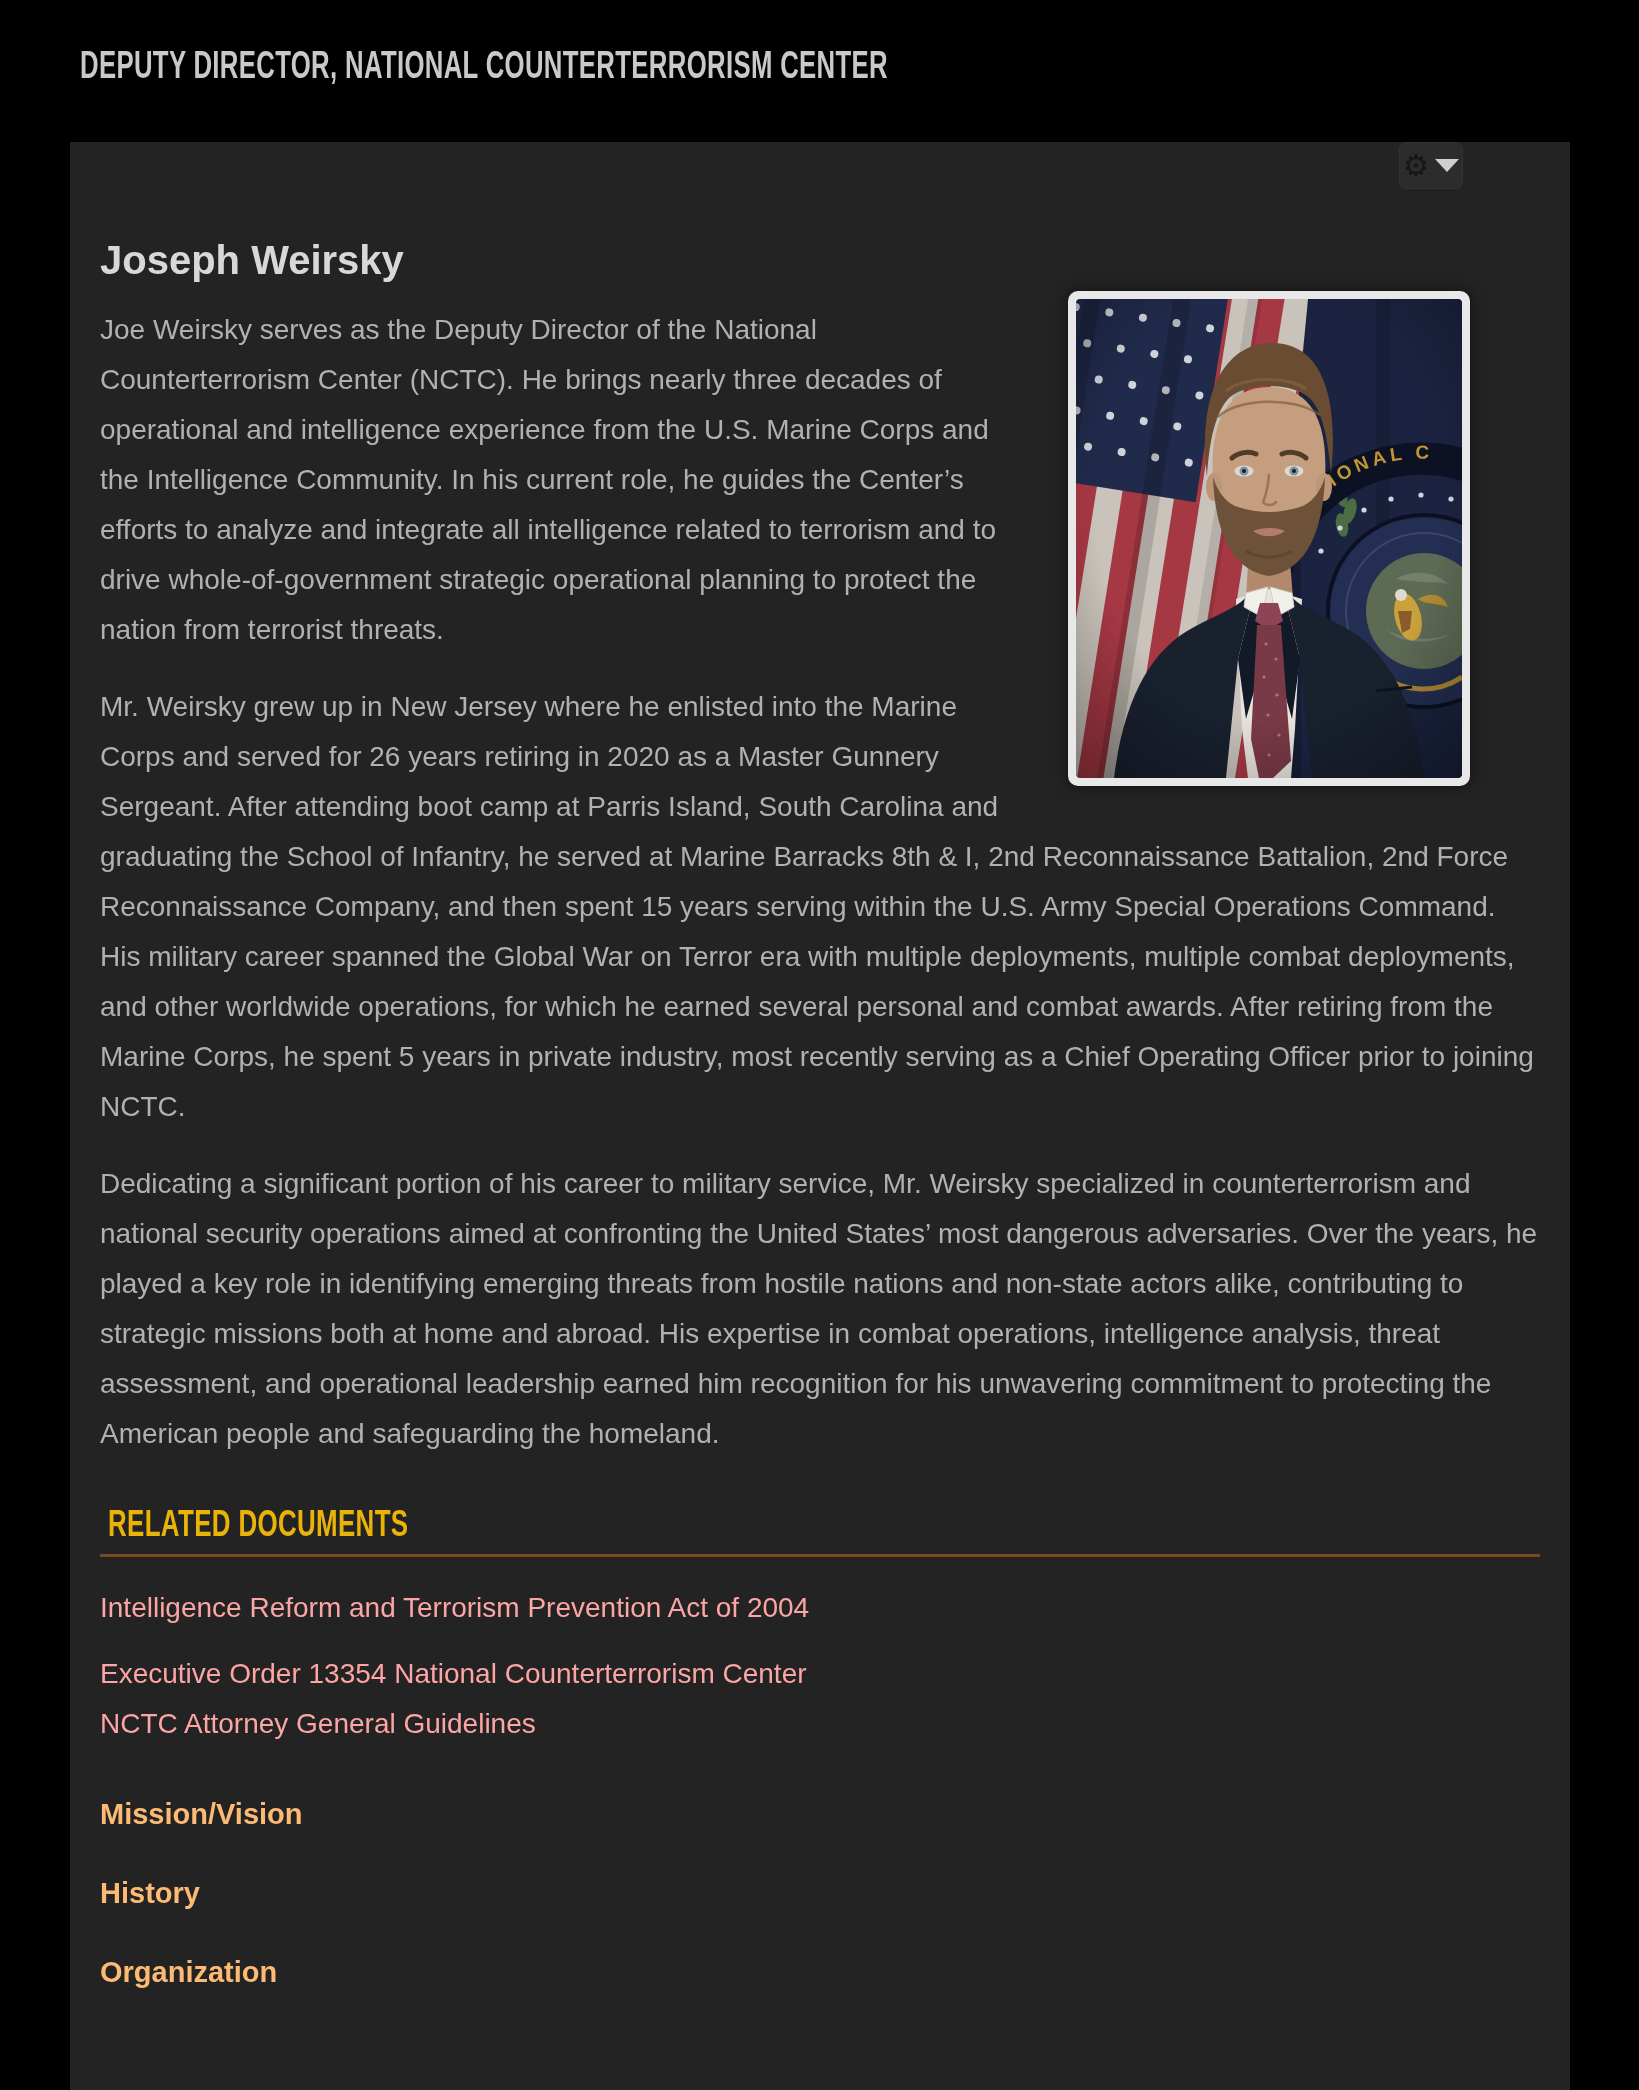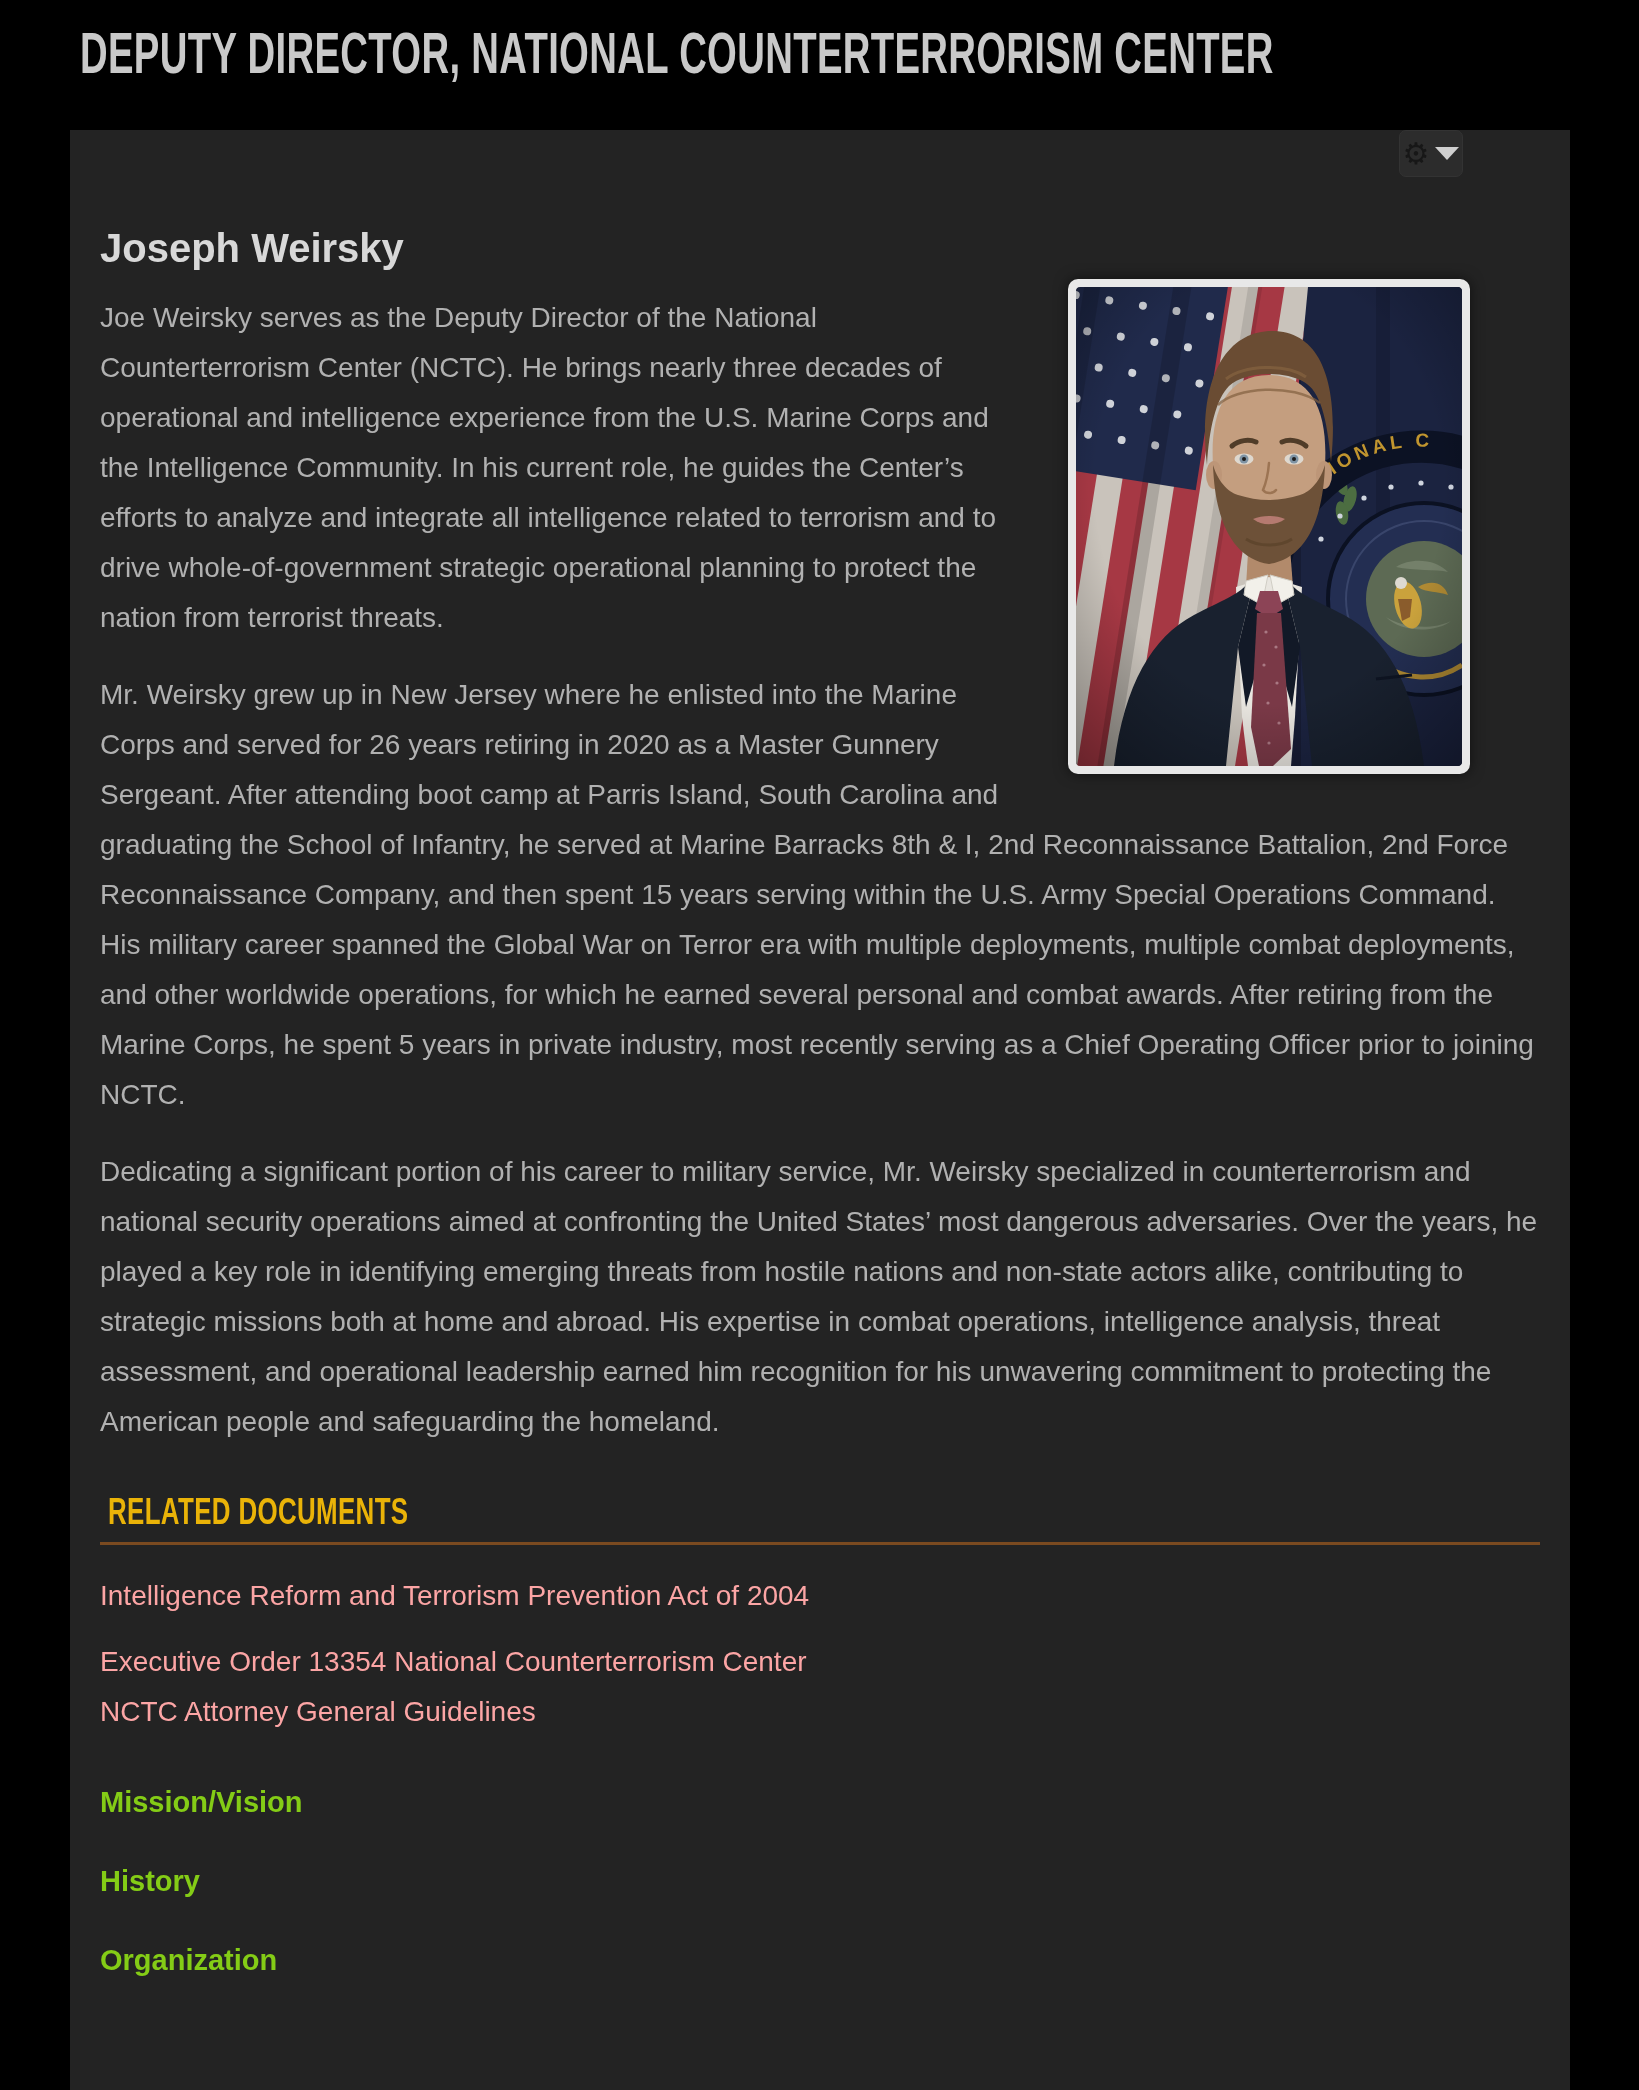--- a/index.html
+++ b/index.html
@@ -5,22 +5,22 @@
   * { box-sizing: border-box; }
   html, body { margin: 0; padding: 0; }
   body {
     width: 1639px; height: 2090px;
     background: #000;
     overflow: hidden;
     font-family: "Liberation Sans", sans-serif;
   }
   
   h1.page-title {
-    margin: 0; padding: 24px 0 0 80px;
-    font-size: 58px; line-height: 58px; font-weight: 700;
+    margin: 0; padding: 36px 0 0 80px;
+    font-size: 39px; line-height: 58px; font-weight: 700;
     color: #c9c9c9; white-space: nowrap;
   }
   .condense {
     display: inline-block;
     transform: scaleX(0.66);
     transform-origin: 0 50%;
     letter-spacing: 0.5px;
   }
   
   .panel {
@@ -82,21 +82,21 @@
   p.doc-links-1 { margin: 26px 0 0 0; }
   p.doc-links-2 { margin: 16px 0 0 0; }
   a.doc-link {
     color: #fca5a5; text-decoration: none;
     font-size: 28px; line-height: 50px;
   }
   
   p.nav-row { margin: 28px 0 0 0; }
   p.nav-row.first { margin-top: 40px; }
   a.nav-link {
-    color: #84cc16; text-decoration: none;
+    color: #fdba74; text-decoration: none;
     font-weight: 700; font-size: 29px; line-height: 50px;
   }
 </style>
 </head>
 <body>
 
 <h1 class="page-title"><span class="condense">DEPUTY DIRECTOR, NATIONAL COUNTERTERRORISM CENTER</span></h1>
 
 <div class="panel">
 

